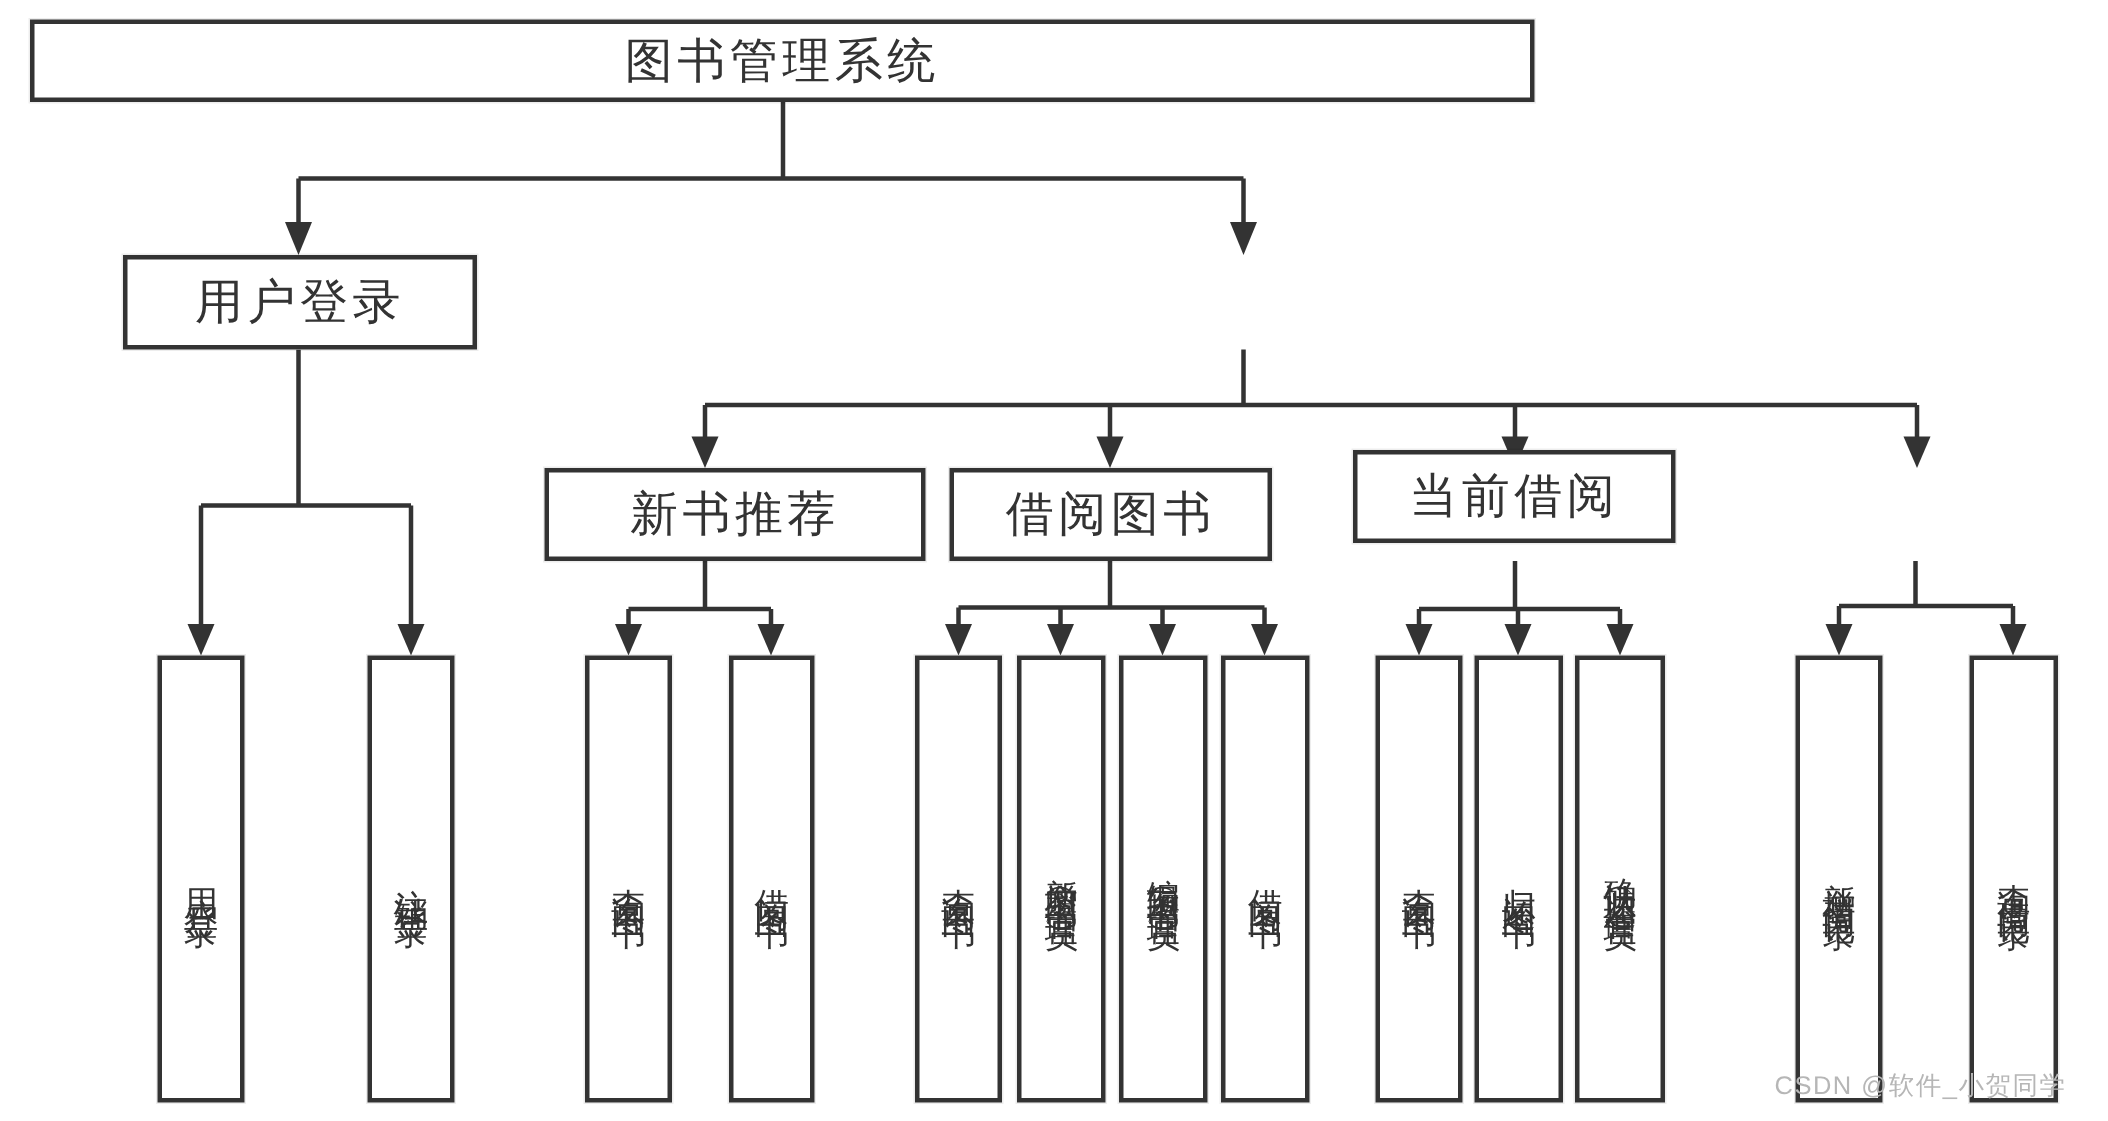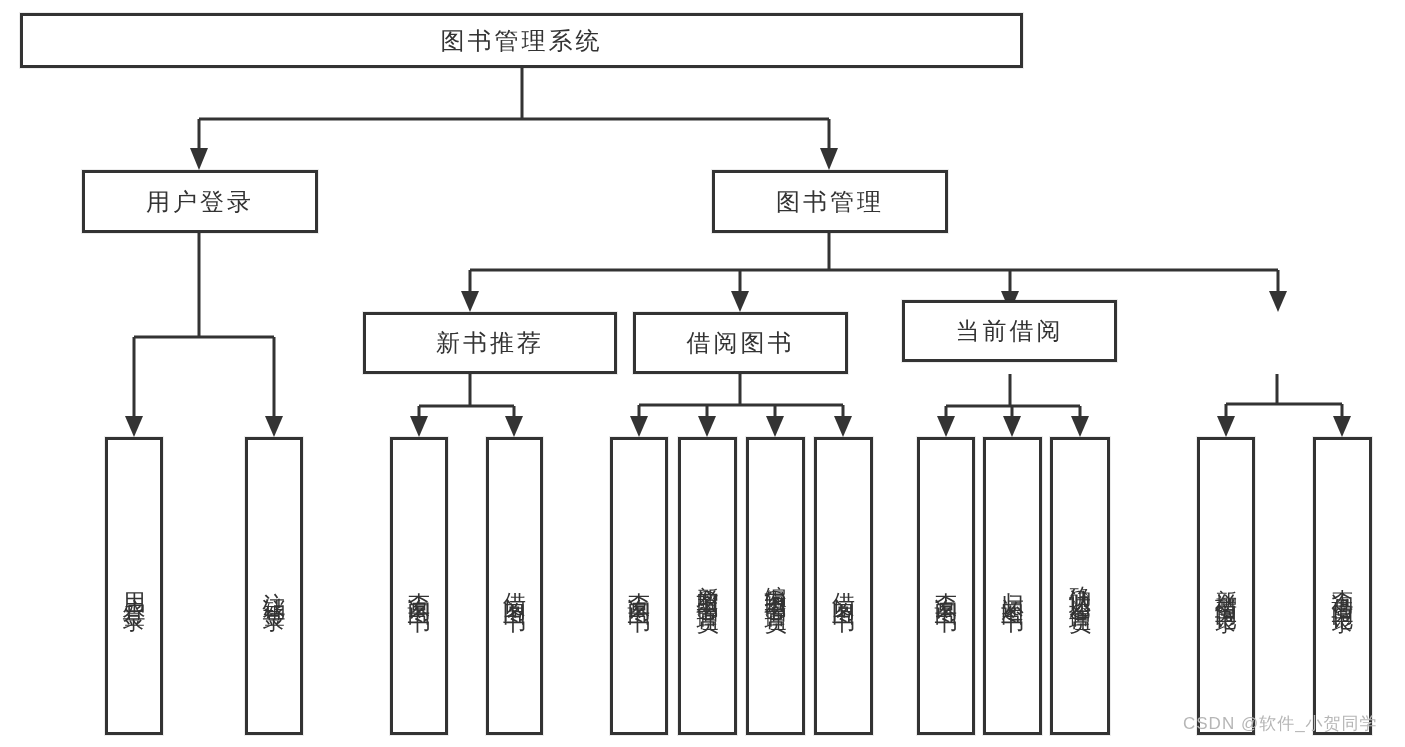--- a/index.html
+++ b/index.html
@@ -27,21 +27,21 @@
     background: #ffffff;
     border: 3px solid #333333;
     box-shadow: 0 0 0 1px rgba(0,0,0,0.07);
     display: flex;
     align-items: center;
     justify-content: center;
     z-index: 2;
     color: #333333;
   }
   .node.h .lbl {
-    font-size: 24px;
+    font-size: 32px;
     letter-spacing: 3px;
     white-space: nowrap;
   }
   .node.v .lbl {
     writing-mode: vertical-rl;
     text-orientation: mixed;
     font-size: 23px;
     letter-spacing: 6px;
     line-height: 1;
     white-space: nowrap;
@@ -107,23 +107,20 @@
     </g>
   </svg>
 
   <div class="node h" style="left:20px;top:13px;width:1003px;height:55px">
     <span class="lbl">图书管理系统</span>
   </div>
 
   <div class="node h" style="left:82px;top:170px;width:236px;height:63px">
     <span class="lbl">用户登录</span>
   </div>
-  <div class="node h" style="left:712px;top:170px;width:236px;height:63px">
-    <span class="lbl">图书管理</span>
-  </div>
 
   <div class="node h" style="left:363px;top:312px;width:254px;height:62px">
     <span class="lbl">新书推荐</span>
   </div>
   <div class="node h" style="left:633px;top:312px;width:215px;height:62px">
     <span class="lbl">借阅图书</span>
   </div>
   <div class="node h" style="left:902px;top:300px;width:215px;height:62px">
     <span class="lbl">当前借阅</span>
   </div>

